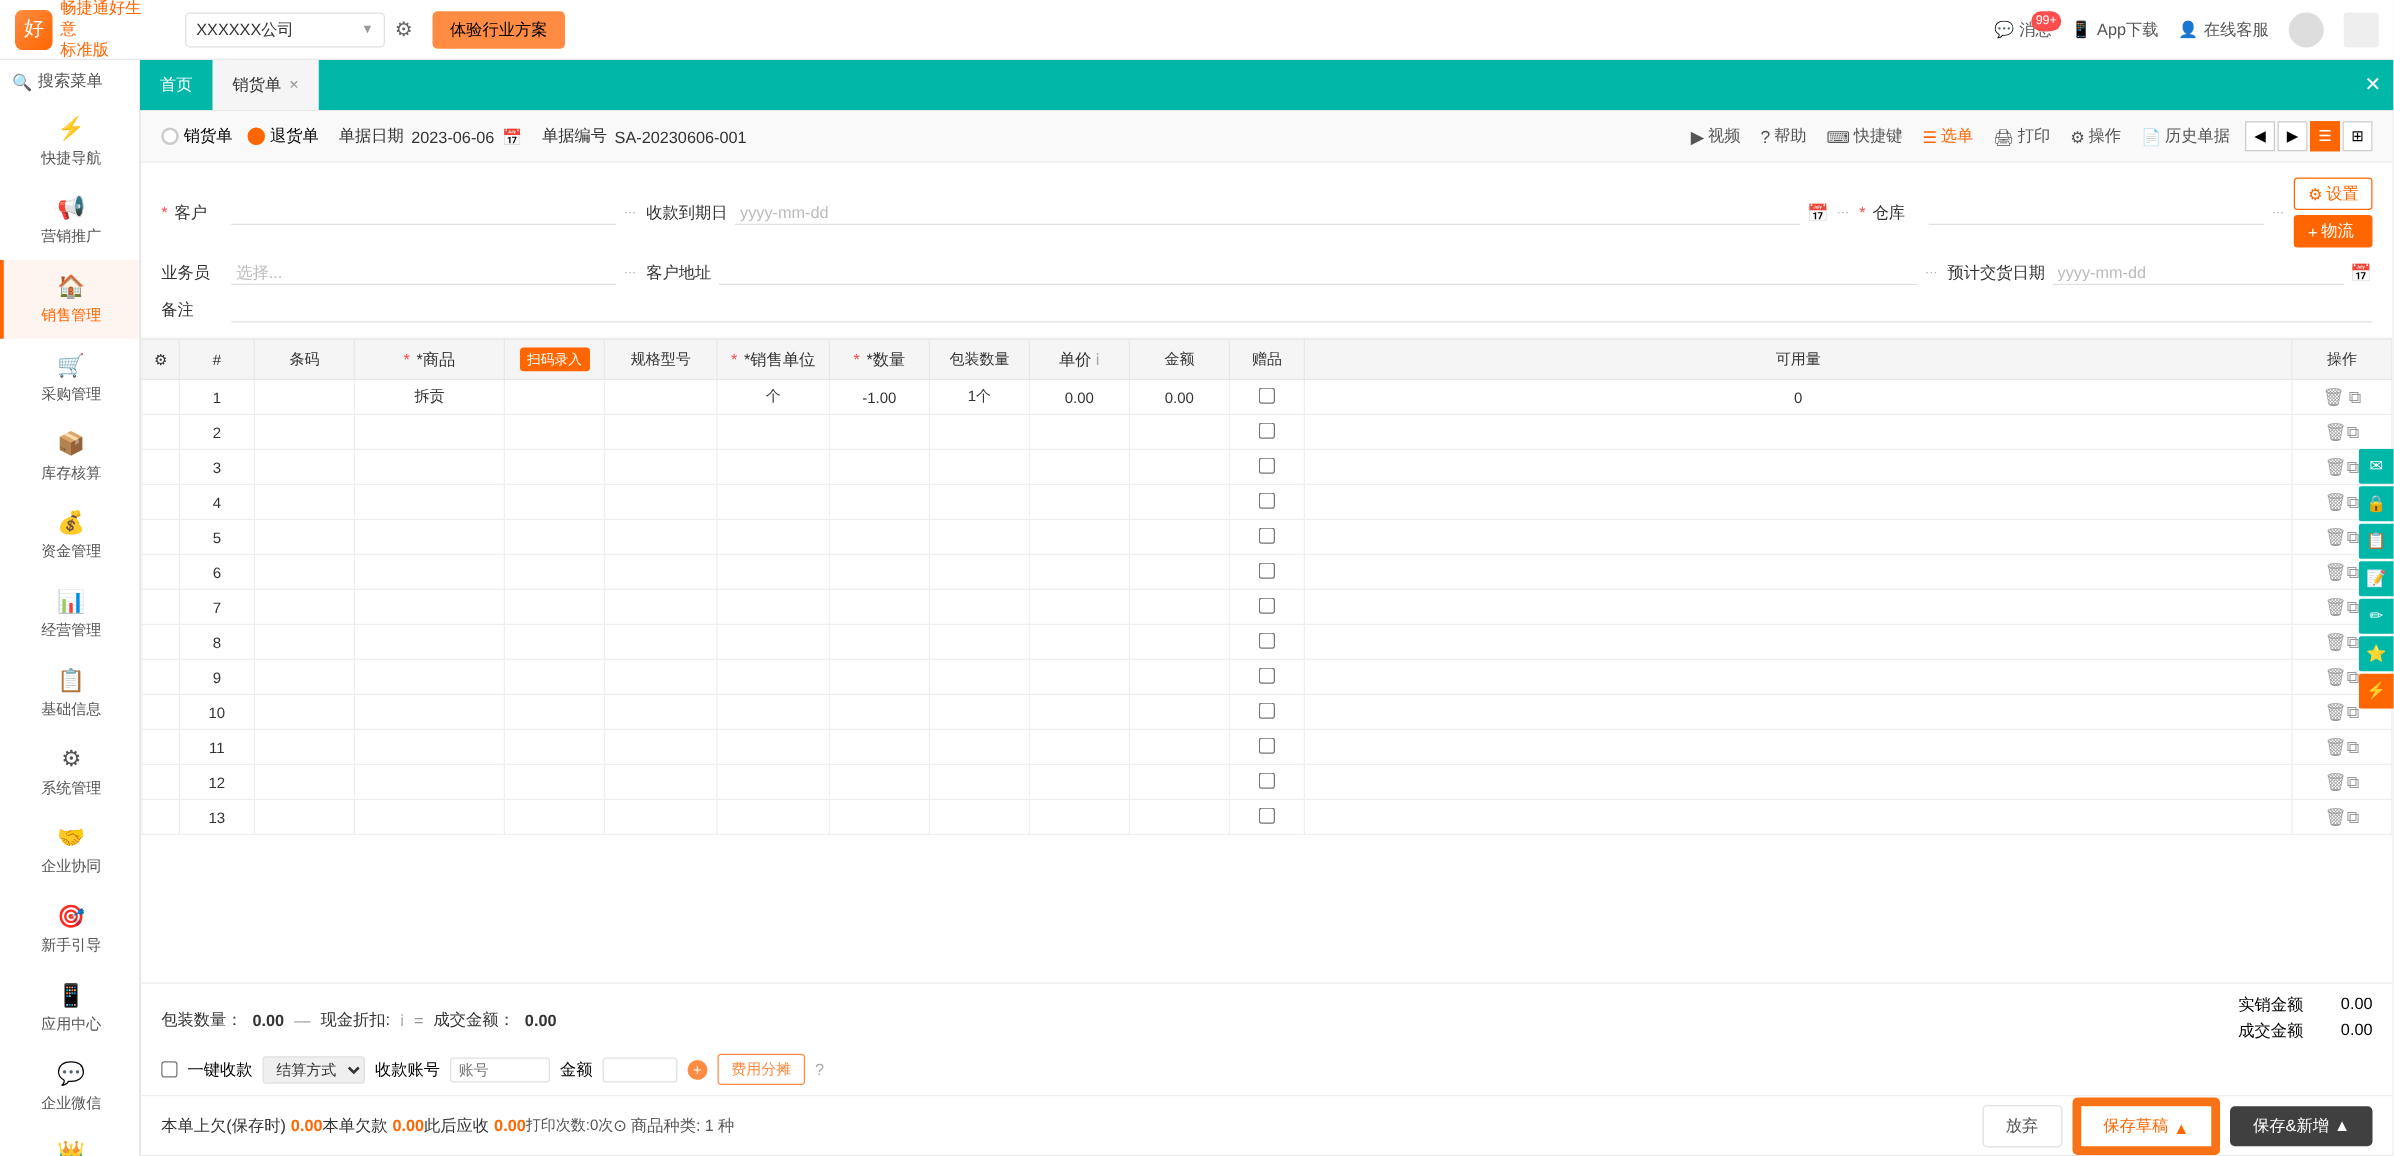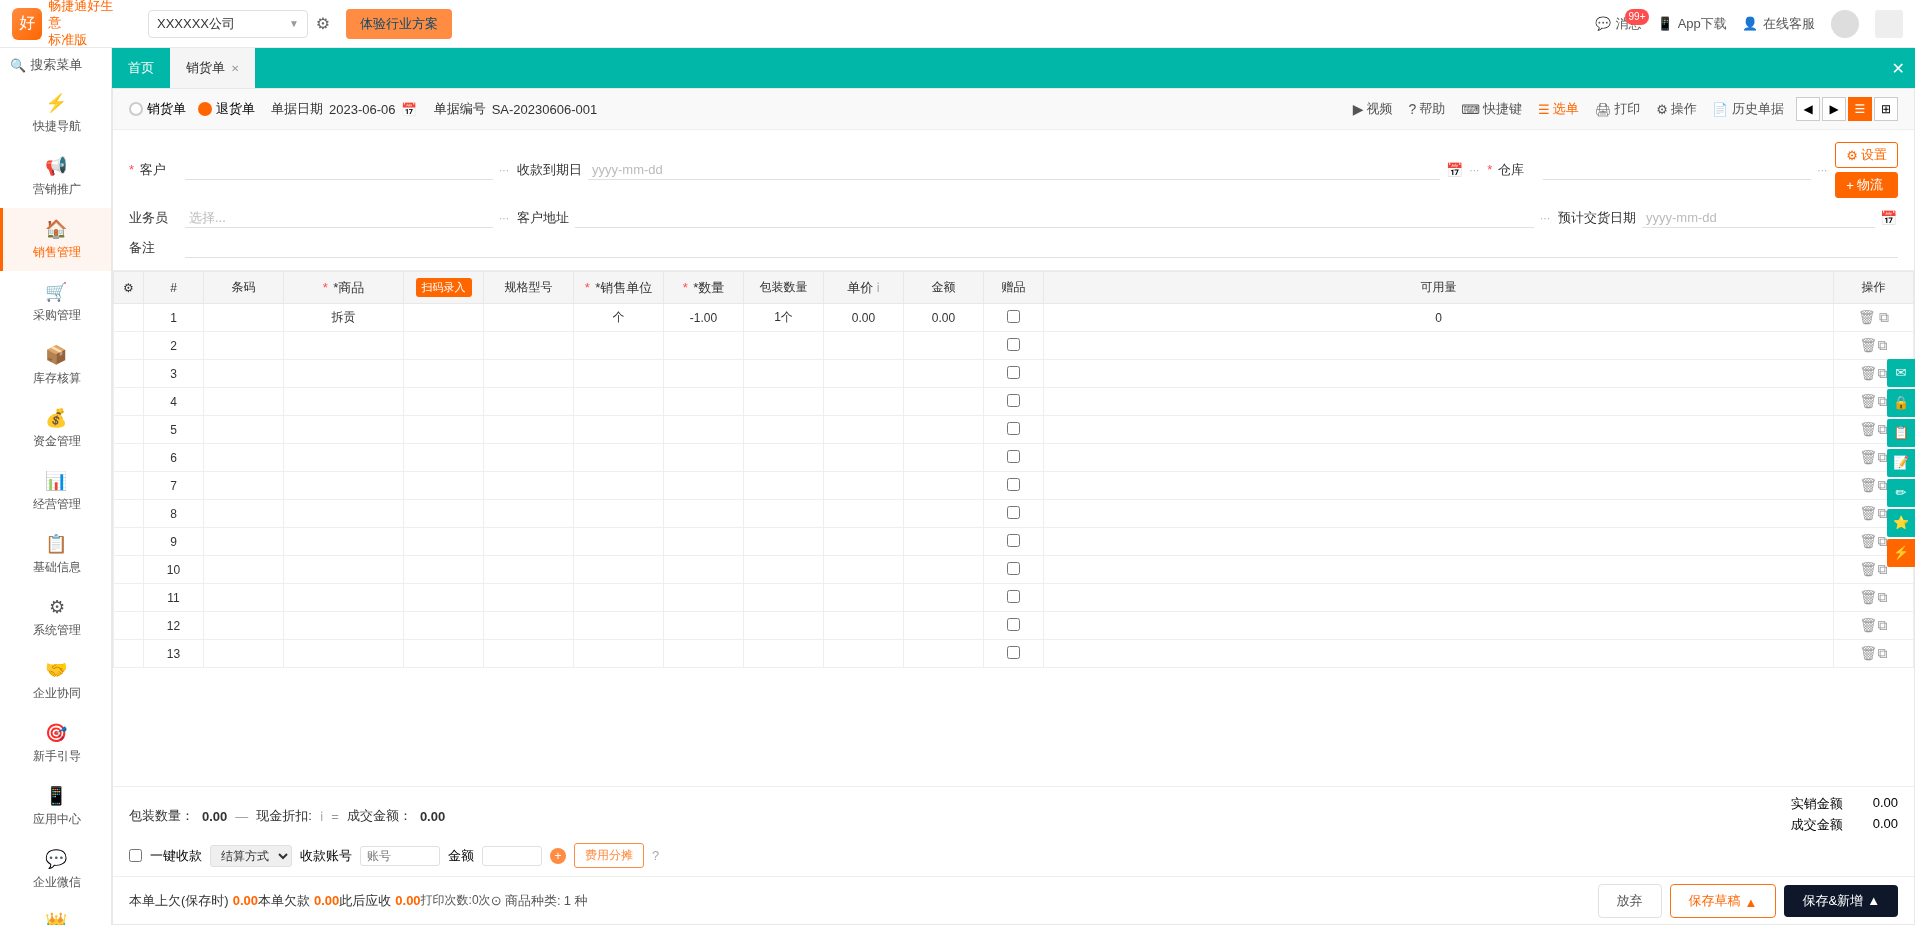--- a/index.html
+++ b/index.html
@@ -38,21 +38,21 @@
       margin-left: 26px;
     }
     .company-select span { color: #333; }
     .company-select .arrow { color: #999; font-size: 10px; }
     .gear-btn {
       width: 30px; height: 30px; border: none; background: none;
       cursor: pointer; color: #666; font-size: 16px;
       display: flex; align-items: center; justify-content: center;
     }
     .trial-btn {
-      background: #ff8c42; color: #0c4a6e; border: none;
+      background: #ff8c42; color: #000000; border: none;
       border-radius: 4px; padding: 6px 14px; cursor: pointer;
       font-size: 13px; margin-left: 8px;
     }
     .header-right {
       margin-left: auto;
       display: flex; align-items: center; gap: 16px;
     }
     .header-icon-item {
       display: flex; align-items: center; gap: 4px; cursor: pointer; color: #555;
       font-size: 12px; position: relative;
@@ -235,25 +235,25 @@
     }
     .footer-stat { font-size: 12px; color: #555; display: flex; align-items: center; gap: 4px; }
     .footer-stat .stat-label { color: #333; }
     .footer-stat .stat-value { color: #ff6600; font-weight: bold; }
     .footer-actions { margin-left: auto; display: flex; gap: 8px; align-items: center; }
     .footer-btn {
       padding: 7px 18px; border-radius: 4px; cursor: pointer; font-size: 13px;
     }
     .discard-btn { border: 1px solid #e0e0e0; background: #fff; color: #555; }
     .draft-btn {
-      border: 1px solid #f97316; background: #fff; color: #ff6600;
+      border: 7px solid #f97316; background: #fff; color: #ff6600;
       display: flex; align-items: flex-end; gap: 4px;
     }
     .save-btn {
-      background: #0f172a; color: #fff; border: none;
+      background: #404040; color: #fff; border: none;
       display: flex; align-items: center; gap: 4px;
     }
     .print-info { font-size: 12px; color: #555; }
     .product-type { font-size: 12px; color: #555; }
 
     
     .right-float {
       position: fixed; right: 0; top: 50%;
       transform: translateY(-50%);
       display: flex; flex-direction: column; gap: 2px; z-index: 100;

